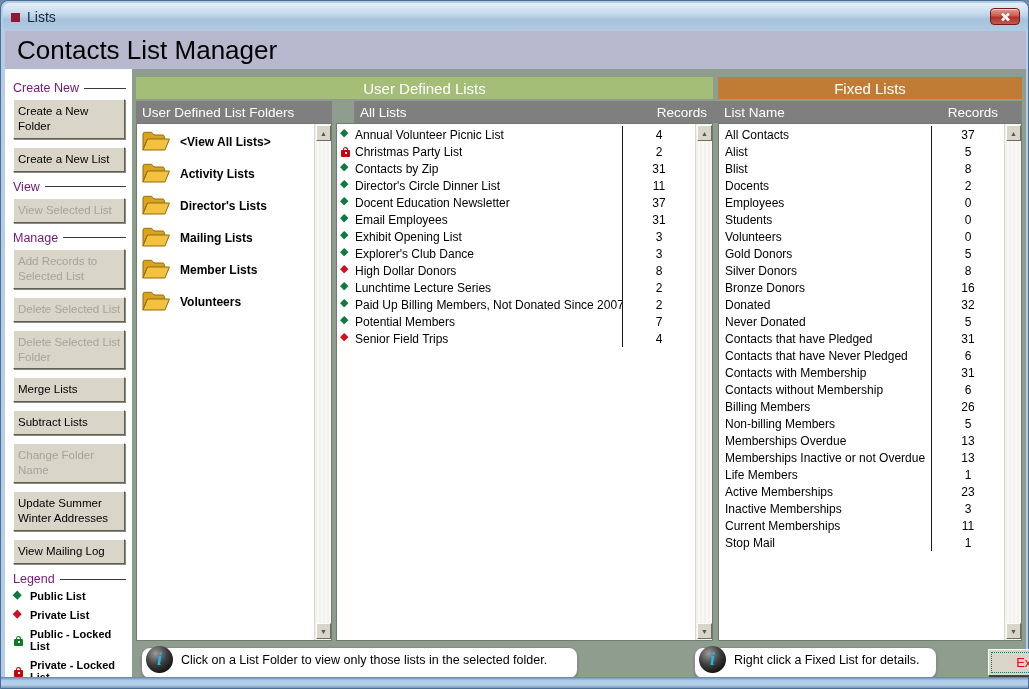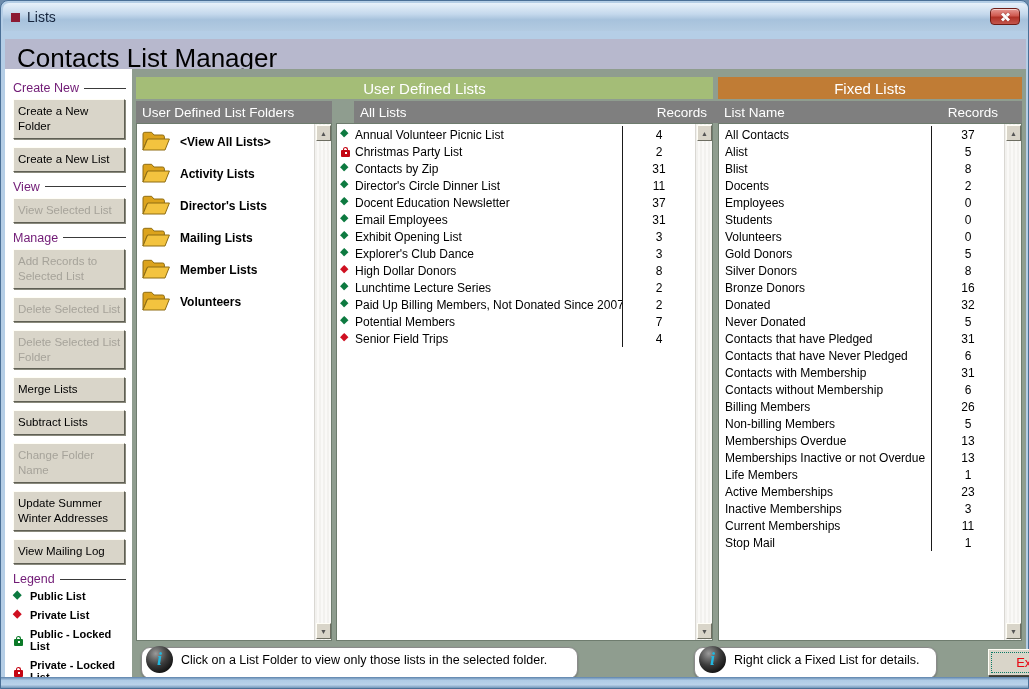--- a/index.html
+++ b/index.html
@@ -12,21 +12,21 @@
     background:linear-gradient(#e8f1fa, #c4d8ec 40%, #a7c2dc 60%, #b3cbe2); display:flex; align-items:center; padding:0 8px; }
   .titlebar .appicon { width:9px; height:9px; background:#8c1a33; margin-right:7px; flex:0 0 9px; }
   .titlebar .title { font-size:14px; color:#15243c; }
   .close-btn { position:absolute; right:8px; top:5px; width:30px; height:17px; border-radius:4px;
     background:linear-gradient(#e79a94, #cf5a50 45%, #b03227 55%, #c4574d); border:1px solid #6f1d16; box-shadow:inset 0 1px 0 rgba(255,255,255,.6); cursor:default; }
   .close-x { position:absolute; left:50%; top:50%; width:12px; height:12px; transform:translate(-50%,-50%); }
   .close-x::before,.close-x::after { content:""; position:absolute; left:5px; top:1px; width:3px; height:10px; background:#fff; box-shadow:0 0 1px #701512; }
   .close-x::before { transform:rotate(45deg);} .close-x::after { transform:rotate(-45deg);}
 
   
-  .pageheader { position:absolute; left:4px; top:38px; width:1021px; height:38px; background:#b7b8cd; display:flex; align-items:center; }
+  .pageheader { position:absolute; left:4px; top:30px; width:1021px; height:38px; background:#b7b8cd; display:flex; align-items:center; }
   .pageheader h1 { font-size:26px; font-weight:400; color:#000; padding-left:12px; letter-spacing:0; }
 
   
   .content { position:absolute; left:4px; top:68px; width:1021px; height:610px; background:#8f9d8f; }
 
   
   .sidebar { position:absolute; left:0; top:0; width:127px; height:610px; background:#fff; padding:6px 6px 0 8px; }
   .sec-label { display:flex; align-items:center; font-size:12.5px; color:#701a75; margin:6px 0 4px 0; }
   .sec-label .rule { flex:1; border-top:1px solid #3a3a3a; margin-left:5px; }
   .sbtn { display:block; width:112px; text-align:left; background:#d9d5c9; color:#000; font-size:11.5px; line-height:1.3;

